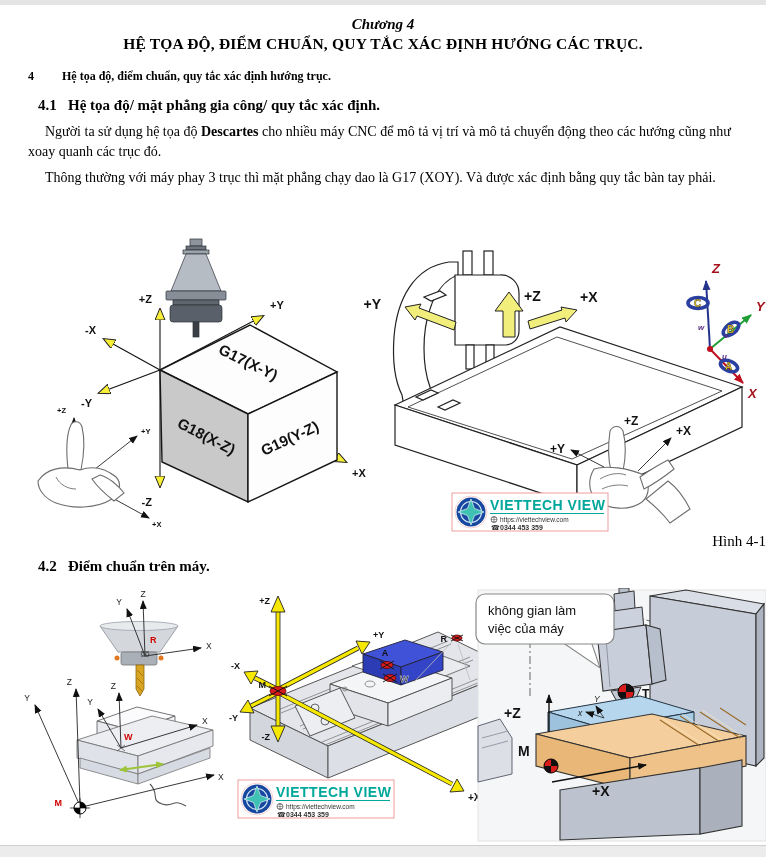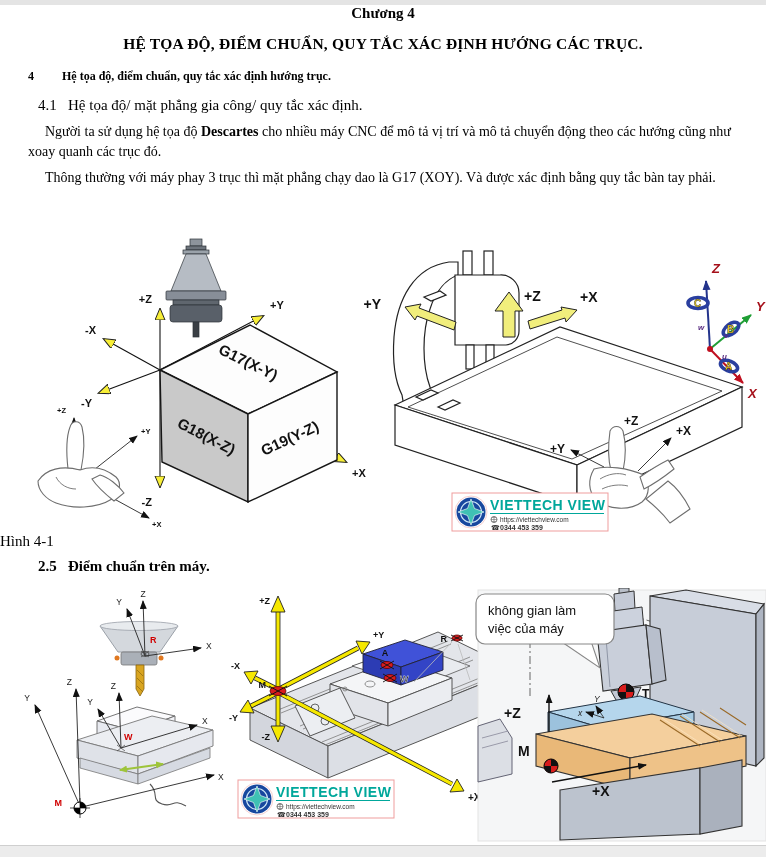--- a/index.html
+++ b/index.html
@@ -1,29 +1,29 @@
 <!DOCTYPE html>
 <html><head>
 <meta charset="utf-8">
 <style>
   *{margin:0;padding:0;box-sizing:border-box}
   html,body{width:766px;height:857px;background:#fff;overflow:hidden}
   body{position:relative;font-family:"Liberation Serif",serif;color:#000}
   .topstrip{position:absolute;top:0;left:0;right:0;height:5px;background:#e4e4e4}
   .bottombar{position:absolute;top:845px;left:0;right:0;height:12px;background:#ececec;border-top:1px solid #cfcfcf}
-  .chapter{position:absolute;top:5px;width:100%;text-align:center;font-size:15px;font-weight:bold;}
+  .chapter{position:absolute;top:16px;width:100%;text-align:center;font-size:15px;font-weight:bold;font-style:italic}
   .maintitle{position:absolute;top:35px;width:100%;text-align:center;font-size:15.5px;font-weight:bold;letter-spacing:.2px}
   .h4{position:absolute;top:69px;left:28px;font-size:12px;font-weight:bold}
   .h4 .num{display:inline-block;width:34px}
-  .h41{position:absolute;top:97px;left:38px;font-size:15px;font-weight:normal}
+  .h41{position:absolute;top:97px;left:38px;font-size:15px;font-weight:bold}
   .h41 .num{display:inline-block;width:30px}
   .para{position:absolute;left:28px;width:714px;font-size:14px;line-height:20px;text-indent:17px}
   .p1{top:122px}
   .p2{top:168px}
-  .caption{position:absolute;top:533px;width:100%;text-align:left;font-size:15px}
+  .caption{position:absolute;top:533px;width:100%;text-align:right;font-size:15px}
   .h42{position:absolute;top:558px;left:38px;font-size:15px;font-weight:bold}
   .h42 .num{display:inline-block;width:30px}
   .fig1{position:absolute;top:237px;left:0}
   .fig2{position:absolute;top:588px;left:0}
   
   text{font-family:"Liberation Sans",sans-serif}
   .axl{font-size:11px;font-weight:bold;fill:#111}
   .a7{font-size:7.5px;font-weight:bold;fill:#111}
   .a9{font-size:9px;font-weight:bold;fill:#111}
   .a10{font-size:10px;font-weight:bold;fill:#111}
@@ -204,21 +204,21 @@
     <path class="hand" d="M594,232 C588,242 588,254 596,263 C608,273 630,274 642,265 C650,258 650,246 644,238 C628,231 606,228 594,232 Z"></path>
     <path class="hand" d="M640,240 C650,233 660,227 668,223 L674,232 C664,240 652,248 644,252 Z"></path>
     <path class="hand" d="M646,262 C656,270 664,278 670,286 L690,272 C684,260 676,250 668,244 Z"></path>
     <path d="M600,242 C608,237 618,235 626,238 M602,252 C610,248 620,247 628,249" fill="none" stroke="#6e6e6e" stroke-width="0.9"></path>
   </g>
 
   <use href="#wm" x="452" y="256"></use>
 </svg>
 
 <p class="caption">Hình 4-1</p>
-<p class="h42"><span class="num">2.5</span><span>Điểm chuẩn trên máy.</span></p>
+<p class="h42"><span class="num">4.2</span><span>Điểm chuẩn trên máy.</span></p>
 
 <svg class="fig2" width="766" height="257" viewBox="0 0 766 257">
 
   <g>
 
     <polygon points="100,38 178,38 160,64 118,64" fill="#d4d8dd" stroke="#9aa0a8" stroke-width="1"></polygon>
     <ellipse cx="139" cy="38" rx="39" ry="4.5" fill="#e8ebee" stroke="#9aa0a8" stroke-width="0.8"></ellipse>
     <rect x="121" y="64" width="36" height="13" rx="2" fill="#aab0b8" stroke="#777" stroke-width="0.8"></rect>
     <circle cx="117" cy="70" r="2.5" fill="#e07820"></circle>
     <circle cx="161" cy="70" r="2.5" fill="#e07820"></circle>

